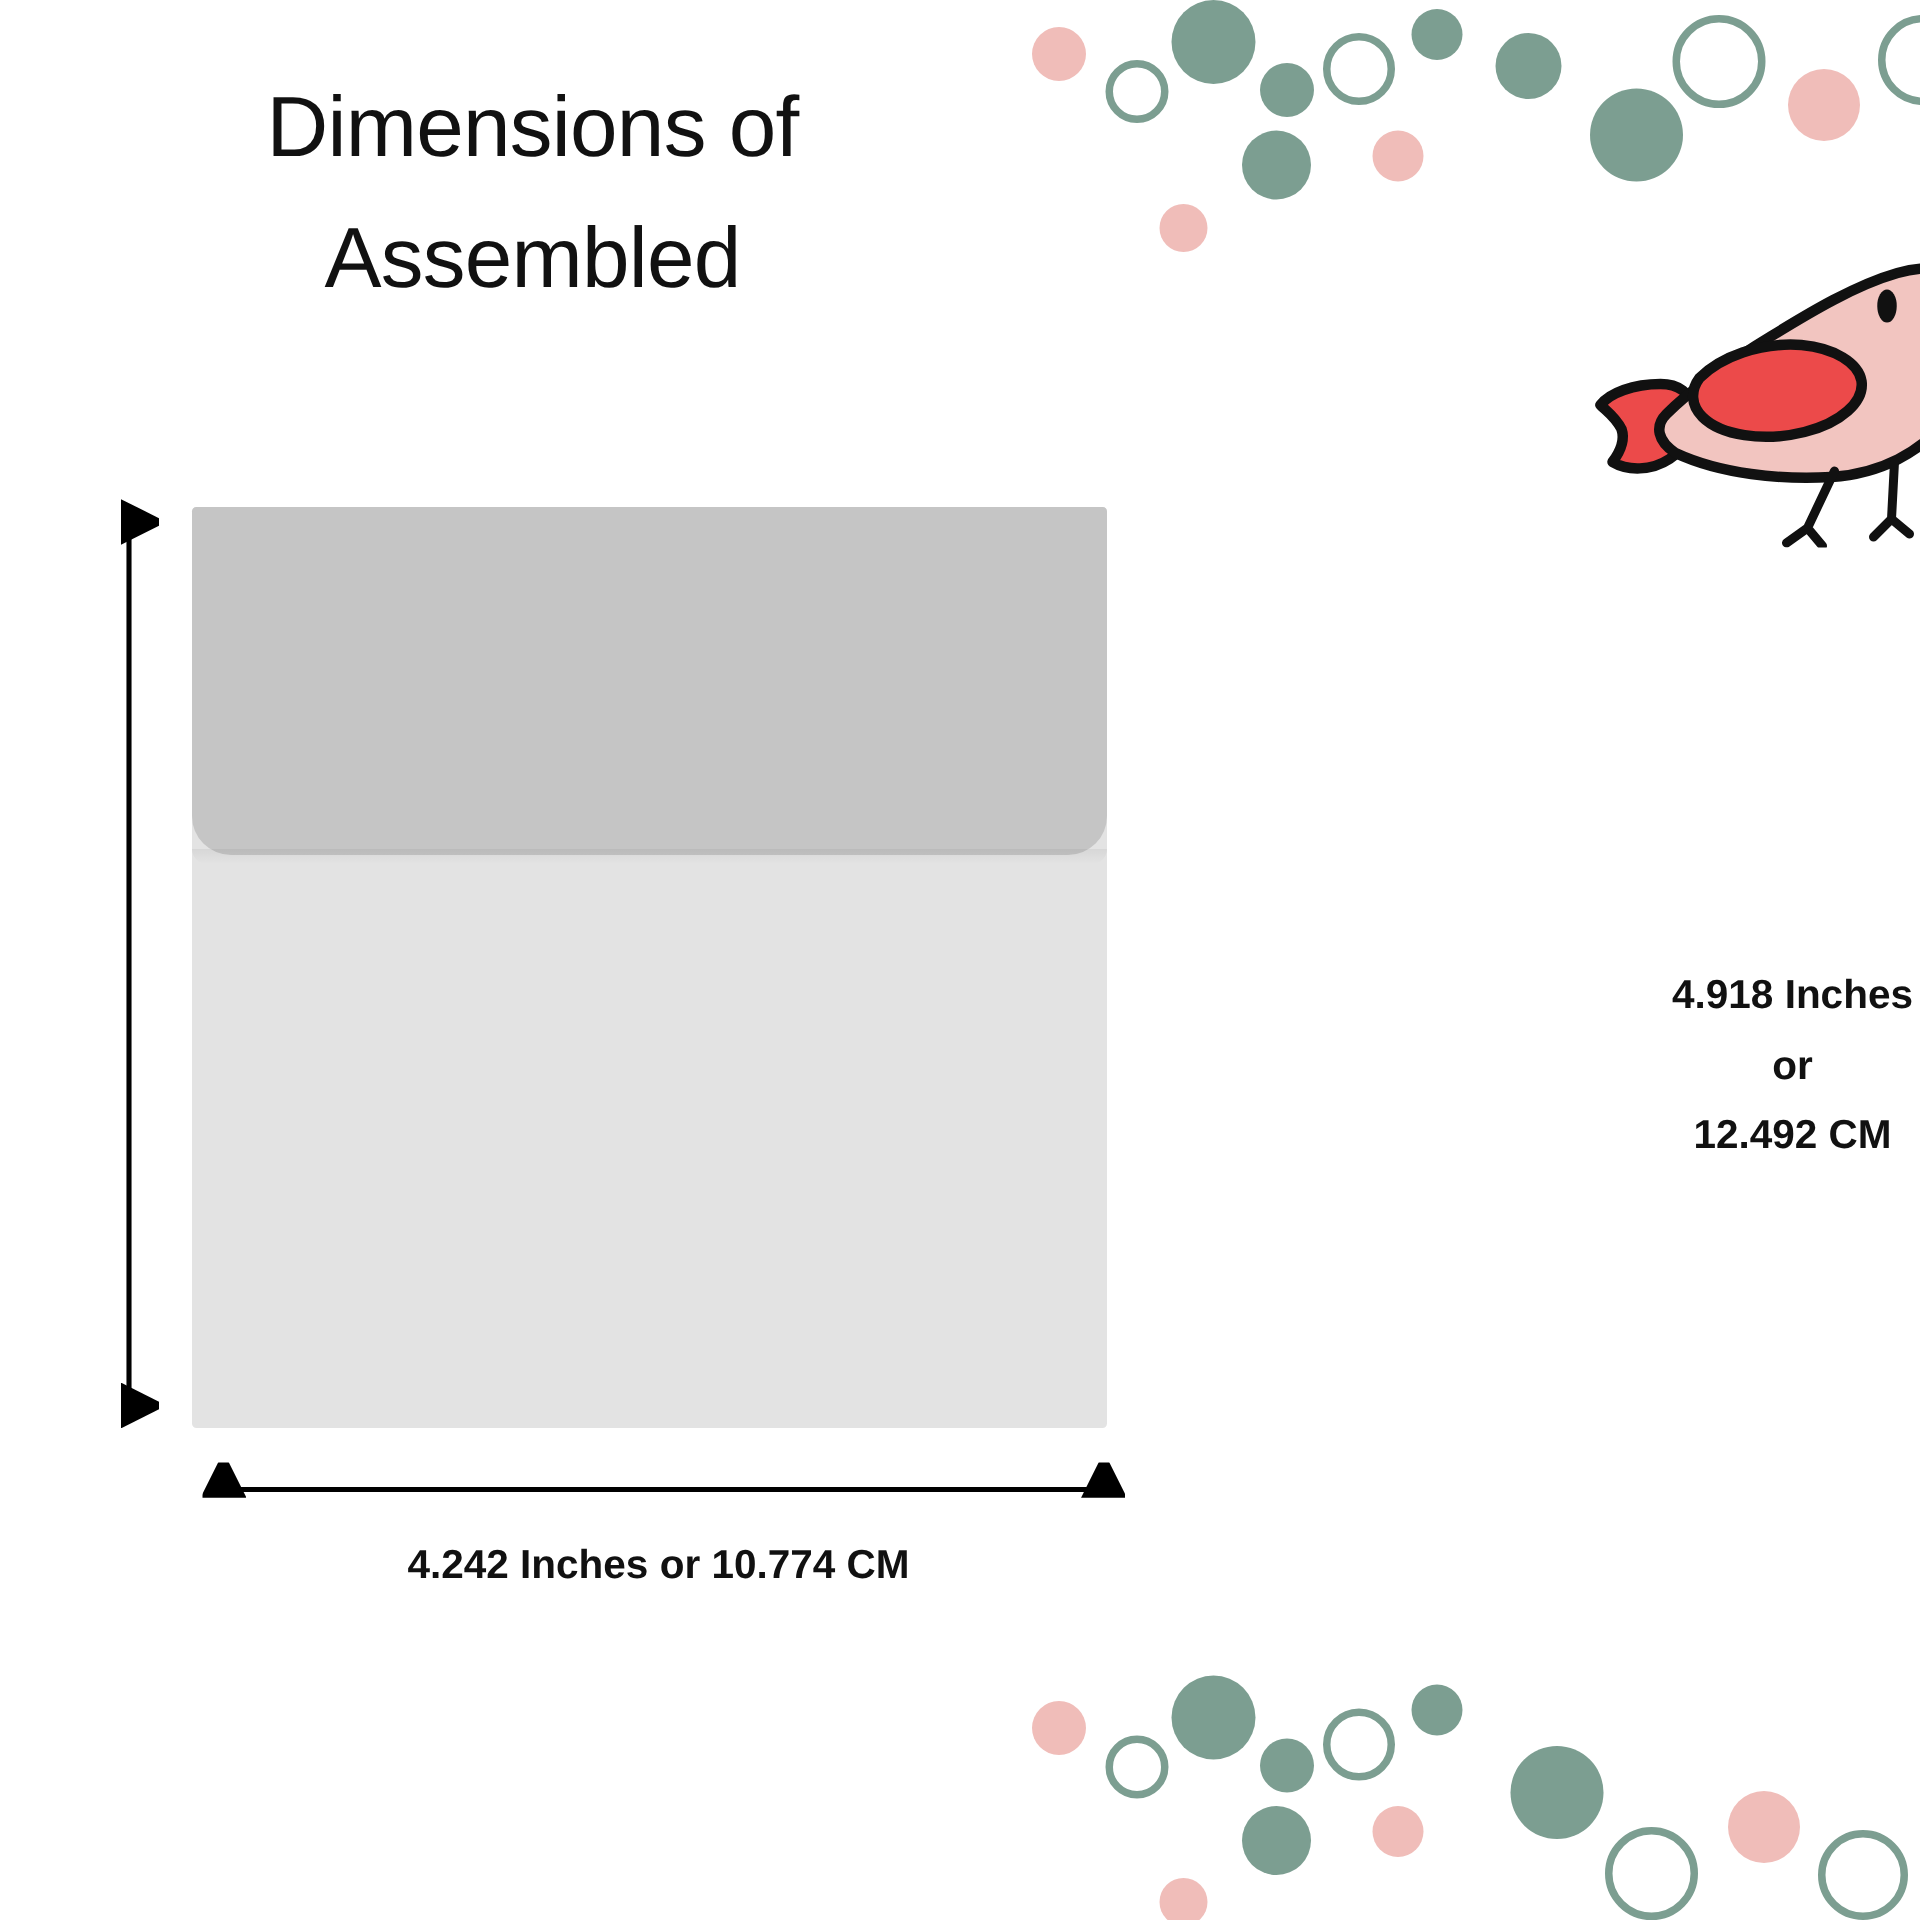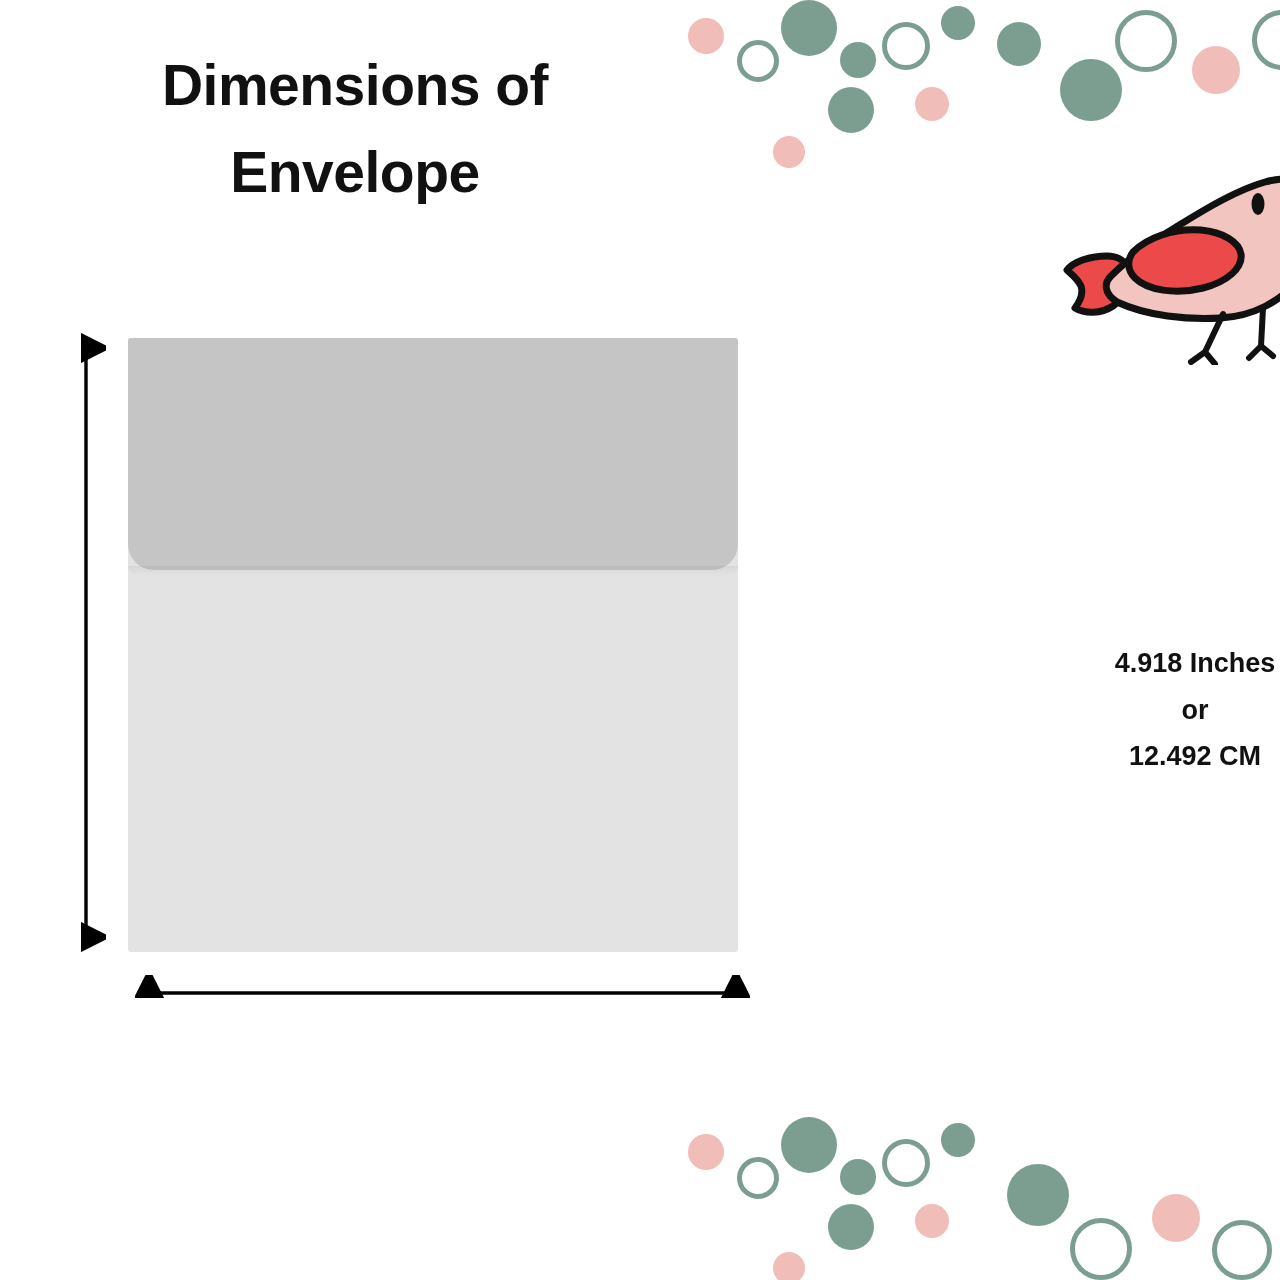--- a/index.html
+++ b/index.html
@@ -12,21 +12,21 @@
   }
   #stage{position:absolute;left:0;top:0;width:1280px;height:1280px;overflow:hidden;}
 
   
   #title{
     position:absolute;
     left:40px; top:42px;
     width:630px;
     text-align:center;
     font-size:57px;
-    font-weight:bold;
+    font-weight:normal;
     line-height:1.52;
     letter-spacing:-0.5px;
     color:#111111;
   }
 
   
   #envelope{
     position:absolute;
     left:128px; top:338px;
     width:610px; height:614px;
@@ -85,21 +85,21 @@
 
   #bird{position:absolute;left:1055px;top:150px;width:260px;height:215px;}
 </style>
 </head>
 <body>
 
 <div id="stage">
 
   <div id="title">
     <div>Dimensions of</div>
-    <div>Envelope</div>
+    <div>Assembled</div>
   </div>
 
   <div id="envelope">
     <div id="env-body"></div>
     <div id="env-flap"></div>
     <div id="env-shadow"></div>
   </div>
 
   <svg id="v-arrow" viewBox="0 0 40 625">
     <defs>
@@ -118,20 +118,23 @@
       <marker id="hhead-l" markerWidth="9" markerHeight="9" refX="4.5" refY="7.4" orient="auto">
         <path d="M4.5 0 L9 9 L0 9 Z" fill="#000000"></path>
       </marker>
       <marker id="hhead-r" markerWidth="9" markerHeight="9" refX="4.5" refY="7.4" orient="auto">
         <path d="M4.5 0 L9 9 L0 9 Z" fill="#000000"></path>
       </marker>
     </defs>
     <line x1="14" y1="18" x2="601" y2="18" stroke="#000000" stroke-width="3.4" marker-start="url(#hhead-l)" marker-end="url(#hhead-r)"></line>
   </svg>
 
+  <div class="dim-label" id="label-width">
+    <span>4.242 Inches or 10.774 CM</span>
+  </div>
 
   <div class="dim-label" id="label-height">
     <div>4.242 Inches</div>
     <div>or</div>
     <div>10.774 CM</div>
   </div>
 
   <div class="dim-label" id="label-depth">
     <div>4.918 Inches</div>
     <div>or</div>

